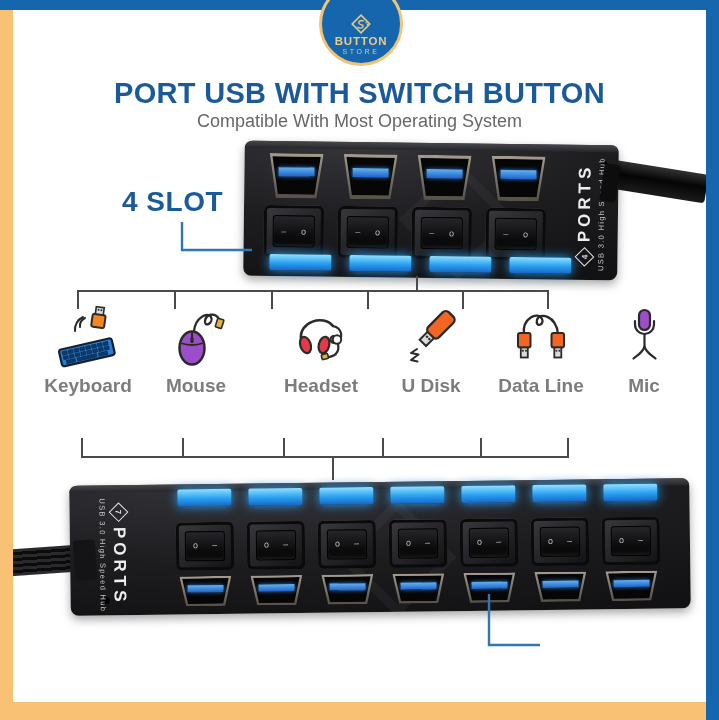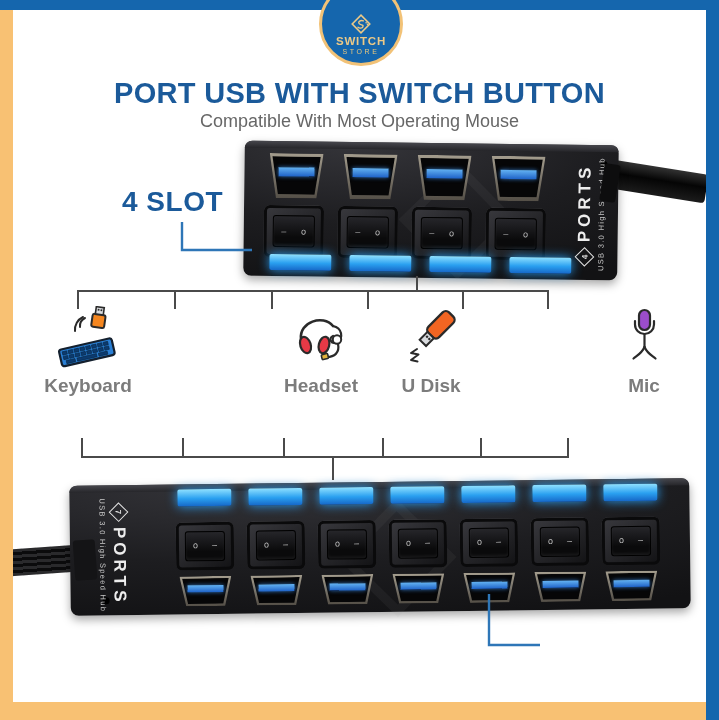--- a/index.html
+++ b/index.html
@@ -117,26 +117,26 @@
   <div class="right-strip"></div>
   <div class="bottom-bar"></div>
 
   <div class="badge">
     <svg width="22" height="22" viewBox="0 0 24 24">
       <rect x="5.2" y="5.2" width="13.6" height="13.6" transform="rotate(45 12 12)" fill="none" stroke="#ecc987" stroke-width="1.7"></rect>
       <path d="M14.6 8.6 c-3.2-1.4-6.2 1-4.6 3 c1.6 2 5 .8 4.1 3.3 c-.7 2-3.9 2.1-5.4 .6" fill="none" stroke="#ecc987" stroke-width="1.5" stroke-linecap="round"></path>
       <circle cx="17.6" cy="10.6" r="0.9" fill="#ecc987"></circle>
       <circle cx="19.1" cy="12.4" r="0.9" fill="#ecc987"></circle>
     </svg>
-    <div class="brand-name">SWITCH</div>
+    <div class="brand-name">BUTTON</div>
     <div class="brand-sub">STORE</div>
   </div>
 
   <div class="title">PORT USB WITH SWITCH BUTTON</div>
-  <div class="subtitle">Compatible With Most Operating Mouse</div>
+  <div class="subtitle">Compatible With Most Operating System</div>
 
   <div class="slot-label slot-4">4 SLOT</div>
 
   <div class="hub hub-top">
     <div class="ghost"></div>
     <div class="row ports-row">
         <div class="usb-port">
           <div class="tongue"></div>
         </div>
         <div class="usb-port">
@@ -320,20 +320,33 @@
             <rect x="13" y="49.9" width="9" height="3.2"></rect>
               <rect x="24" y="49.9" width="20" height="3.2"></rect>
               <rect x="46" y="49.9" width="9" height="3.2"></rect>
           </g>
         </g>
       </svg>
     </div>
     <div class="dev-label">Keyboard</div>
   </div>
 
+  <div class="device dev-1">
+    <div class="dev-icon">
+      <svg width="64" height="64" viewBox="0 0 64 64">
+        <path d="M30 25 C31 12 44 5 47 11 C50 17 40 22 41 15 C42 8 51 6 55 13" fill="none" stroke="#2a2a2a" stroke-width="2.3" stroke-linecap="round"></path>
+        <rect x="52.5" y="13" width="6.5" height="9" rx="1" fill="#e2b33c" stroke="#2a2a2a" stroke-width="1.6" transform="rotate(18 56 17)"></rect>
+        <ellipse cx="28" cy="42" rx="12.5" ry="16.5" fill="#9b4dca" stroke="#2a2a2a" stroke-width="2.5"></ellipse>
+        <path d="M28 26 V37" stroke="#2a2a2a" stroke-width="2"></path>
+        <path d="M16.5 37 Q28 41 39.5 37" fill="none" stroke="#2a2a2a" stroke-width="1.8"></path>
+        <rect x="26.4" y="31" width="3.2" height="6" rx="1.6" fill="#2a2a2a"></rect>
+      </svg>
+    </div>
+    <div class="dev-label">Mouse</div>
+  </div>
 
   <div class="device dev-2">
     <div class="dev-icon">
       <svg width="64" height="64" viewBox="0 0 64 64">
         <path d="M12 33 C10 16 34 8 44 20" fill="none" stroke="#2a2a2a" stroke-width="2.6" stroke-linecap="round"></path>
         <path d="M44 20 C53 22 55 32 48 36 C42 39 39 32 44 30" fill="none" stroke="#2a2a2a" stroke-width="2.2" stroke-linecap="round"></path>
         <circle cx="48" cy="33.5" r="4.2" fill="#ffffff" stroke="#2a2a2a" stroke-width="2"></circle>
         <ellipse cx="16.5" cy="39" rx="5.2" ry="8.4" fill="#e63946" stroke="#2a2a2a" stroke-width="2.2" transform="rotate(-18 16.5 39)"></ellipse>
         <ellipse cx="35" cy="39" rx="5.2" ry="8.4" fill="#e63946" stroke="#2a2a2a" stroke-width="2.2" transform="rotate(14 35 39)"></ellipse>
         <path d="M49 38 C51 47 45 51 38 51" fill="none" stroke="#2a2a2a" stroke-width="2.2" stroke-linecap="round"></path>
@@ -351,20 +364,36 @@
           <rect x="28" y="29" width="9" height="11" fill="#d9dbde" stroke="#2a2a2a" stroke-width="2"></rect>
           <rect x="30" y="31.6" width="2.2" height="2.2" fill="#2a2a2a"></rect>
           <rect x="33.2" y="31.6" width="2.2" height="2.2" fill="#2a2a2a"></rect>
         </g>
         <path d="M18 43 l-6 4 7.5 1.5 -7.5 5.5 6.5 1.5" fill="none" stroke="#2a2a2a" stroke-width="2" stroke-linecap="round" stroke-linejoin="round"></path>
       </svg>
     </div>
     <div class="dev-label">U Disk</div>
   </div>
 
+  <div class="device dev-4">
+    <div class="dev-icon">
+      <svg width="64" height="64" viewBox="0 0 64 64">
+        <path d="M15 28 C13 12 29 5 33 13 C36 19 26 22 28 14 C30 6 47 9 49 28" fill="none" stroke="#2a2a2a" stroke-width="2.3" stroke-linecap="round"></path>
+        <rect x="9" y="27" width="12.5" height="14.5" rx="2" fill="#f26522" stroke="#2a2a2a" stroke-width="2"></rect>
+        <rect x="11.8" y="41.5" width="7" height="10" fill="#d9dbde" stroke="#2a2a2a" stroke-width="1.8"></rect>
+        <rect x="13" y="43.8" width="1.8" height="1.8" fill="#2a2a2a"></rect>
+          <rect x="16" y="43.8" width="1.8" height="1.8" fill="#2a2a2a"></rect>
+        <rect x="42.5" y="27" width="12.5" height="14.5" rx="2" fill="#f26522" stroke="#2a2a2a" stroke-width="2"></rect>
+        <rect x="45.3" y="41.5" width="7" height="10" fill="#d9dbde" stroke="#2a2a2a" stroke-width="1.8"></rect>
+        <rect x="46.5" y="43.8" width="1.8" height="1.8" fill="#2a2a2a"></rect>
+          <rect x="49.5" y="43.8" width="1.8" height="1.8" fill="#2a2a2a"></rect>
+      </svg>
+    </div>
+    <div class="dev-label">Data Line</div>
+  </div>
 
   <div class="device dev-5">
     <div class="dev-icon">
       <svg width="64" height="64" viewBox="0 0 64 64">
         <rect x="27" y="4" width="11" height="20" rx="5.5" fill="#9b4dca" stroke="#2a2a2a" stroke-width="2.2"></rect>
         <path d="M23 15 v3.5 a9.5 9.5 0 0 0 19 0 V15" fill="none" stroke="#2a2a2a" stroke-width="2.2" stroke-linecap="round"></path>
         <path d="M32.5 28 V41" stroke="#2a2a2a" stroke-width="2.2" stroke-linecap="round"></path>
         <path d="M32.5 41 C30 47 26 49 21.5 52.5" fill="none" stroke="#2a2a2a" stroke-width="2.2" stroke-linecap="round"></path>
         <path d="M32.5 41 C35 47 39 49 43.5 52.5" fill="none" stroke="#2a2a2a" stroke-width="2.2" stroke-linecap="round"></path>
       </svg>

